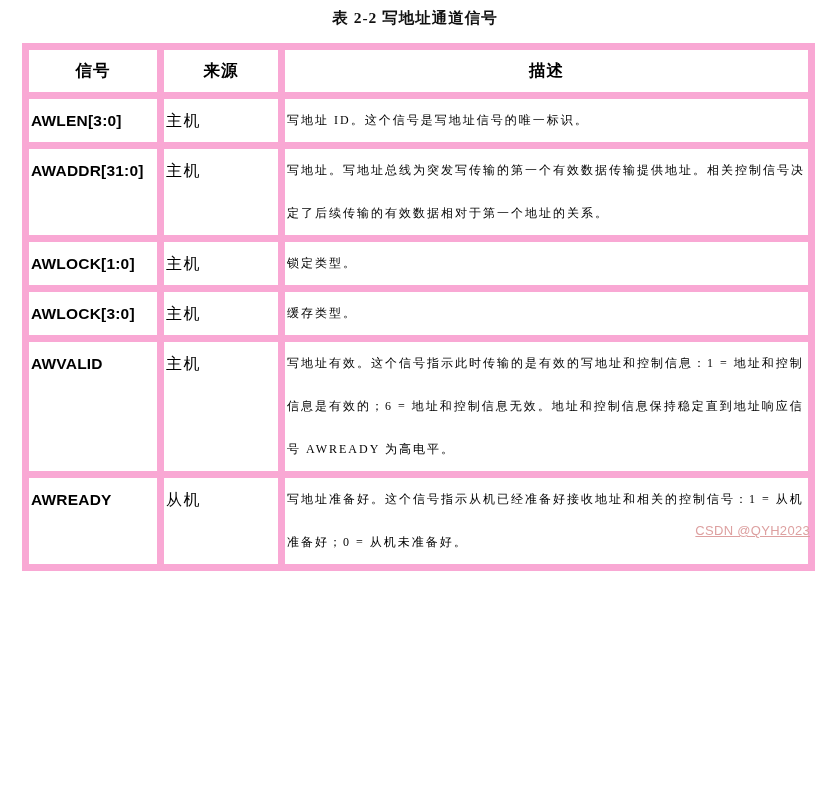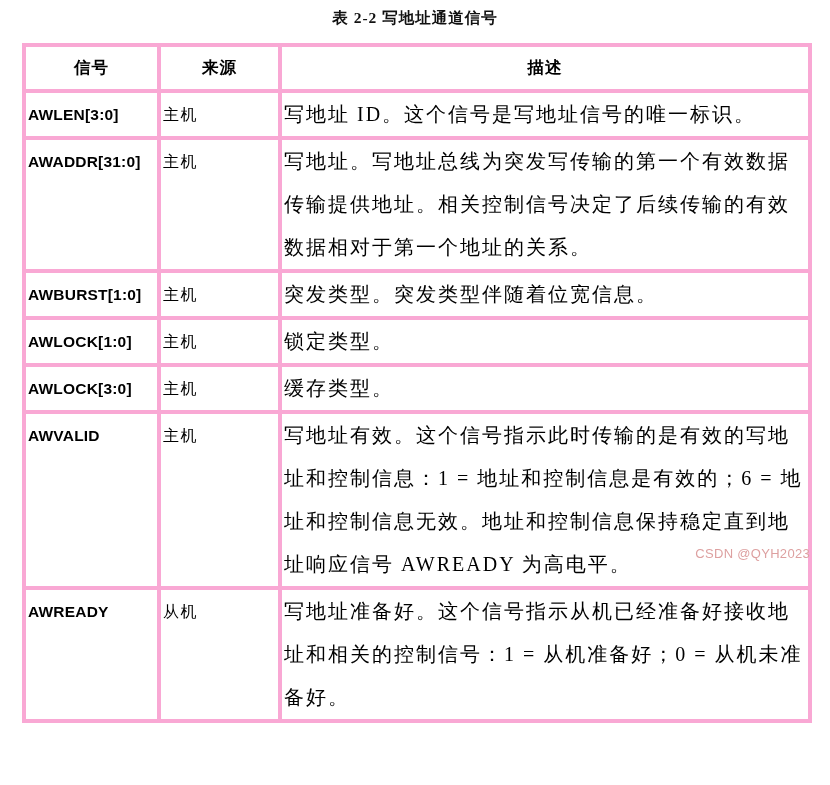--- a/index.html
+++ b/index.html
@@ -28,21 +28,21 @@
   table.signal-table {
     border-collapse: collapse;
     table-layout: fixed;
     width: 786px;
     margin-left: 22px;
   }
   col.c-signal { width: 135px; }
   col.c-source { width: 121px; }
   col.c-desc   { width: 530px; }
   th, td {
-    border: 4px solid #f9a8d4;
+    border: 7px solid #f9a8d4;
     vertical-align: top;
     line-height: 43px;
     padding: 0 2px;
     overflow: hidden;
   }
   th {
     font-size: 16.5px;
     font-weight: bold;
     text-align: center;
     letter-spacing: 1px;
@@ -53,32 +53,33 @@
     font-weight: bold;
     font-size: 15.5px;
     letter-spacing: 0.2px;
     white-space: nowrap;
   }
   td.source-cell {
     font-size: 16px;
     letter-spacing: 1.5px;
   }
   td.desc-cell {
-    font-size: 20px;
+    font-size: 12px;
     letter-spacing: 2px;
     overflow-wrap: break-word;
   }
   .watermark {
     position: absolute;
     right: 20px;
-    bottom: 3px;
+    bottom: 26px;
     font-family: "Liberation Sans", "DejaVu Sans", sans-serif;
     font-size: 13px;
     color: #dda0a0;
     letter-spacing: 0.3px;
+    text-decoration: underline;
   }
 </style>
 </head>
 <body>
 
 <div class="page">
 
   <div class="title">表 2-2 写地址通道信号</div>
 
   <table class="signal-table">
@@ -102,25 +103,20 @@
   </tr>
 
   <tr>
     <td class="signal-cell">AWADDR[31:0]</td>
     <td class="source-cell">主机</td>
     <td class="desc-cell">写地址。写地址总线为突发写传输的第一个有效数据传输提供地址。相关控制信号决定了后续传输的有效数据相对于第一个地址的关系。</td>
   </tr>
 
 
 
-  <tr>
-    <td class="signal-cell">AWBURST[1:0]</td>
-    <td class="source-cell">主机</td>
-    <td class="desc-cell">突发类型。突发类型伴随着位宽信息。</td>
-  </tr>
 
   <tr>
     <td class="signal-cell">AWLOCK[1:0]</td>
     <td class="source-cell">主机</td>
     <td class="desc-cell">锁定类型。</td>
   </tr>
 
   <tr>
     <td class="signal-cell">AWLOCK[3:0]</td>
     <td class="source-cell">主机</td>

